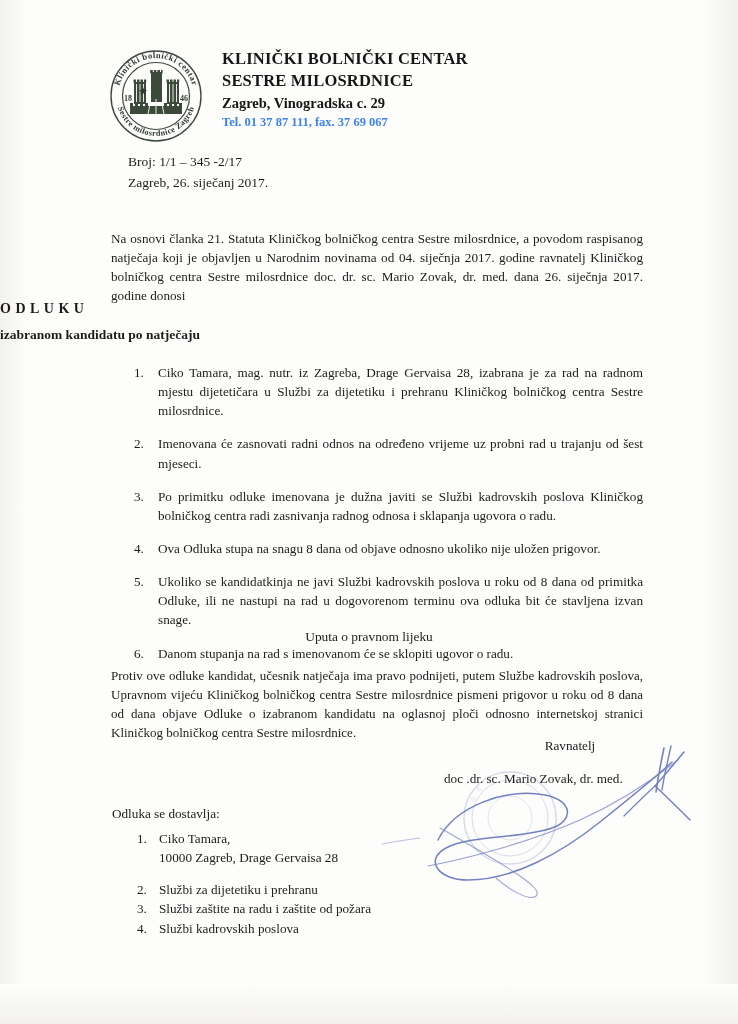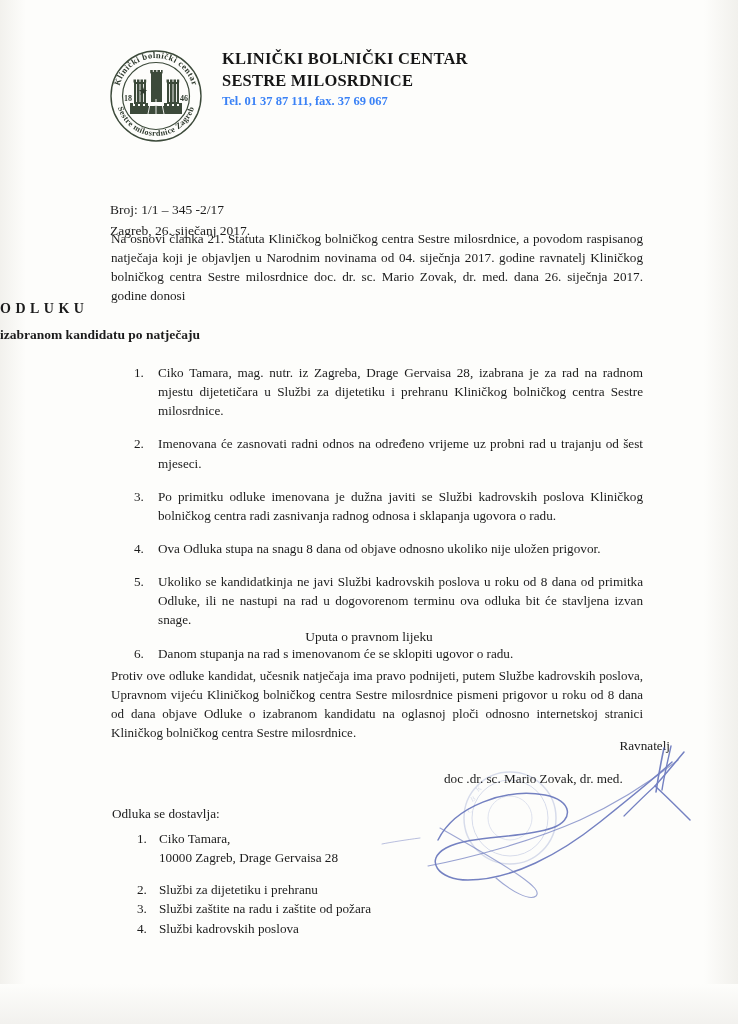--- a/index.html
+++ b/index.html
@@ -85,25 +85,24 @@
     font-size: 12.5px;
     line-height: 1.4;
     margin-top: 1px;
     color: #3b82f6;
     white-space: nowrap;
   }
 
   
   .refblock {
     position: absolute;
-    left: 110px;
+    left: 128px;
     top: 152px;
     font-size: 13.5px;
     line-height: 1.55;
-    margin-top: 48px;
   }
   .refblock div { white-space: nowrap; }
 
   
   .intro {
     position: absolute;
     left: 111px;
     top: 217px;
     width: 532px;
     font-size: 13.2px;
@@ -170,21 +169,21 @@
     line-height: 1.45;
     text-align: justify;
   }
 
   
   .sign-role {
     position: absolute;
     top: 738px;
     left: 470px;
     width: 200px;
-    text-align: right;
+    text-align: center;
     font-size: 13.2px;
   }
   .sign-name {
     position: absolute;
     top: 771px;
     left: 444px;
     font-size: 13.2px;
     white-space: nowrap;
   }
   .stamp-layer, .signature-layer {
@@ -299,20 +298,21 @@
 
         <path d="M 39,43 L 40.1,46 L 43.2,46 L 40.7,47.9 L 41.7,51 L 39,49.1 L 36.3,51 L 37.3,47.9 L 34.8,46 L 37.9,46 Z" fill="#2f3a2e"></path>
 
         <path d="M 70,42 A 5.5,5.5 0 1 0 70,53 A 4.2,4.2 0 1 1 70,42 Z" fill="#2f3a2e"></path>
       </svg>
     </div>
 
     <div class="org-block">
       <div class="org-line1">KLINIČKI BOLNIČKI CENTAR</div>
       <div class="org-line2">SESTRE MILOSRDNICE</div>
+      <div class="org-line3">Zagreb, Vinogradska c. 29</div>
       <div class="org-line4">Tel. 01 37 87 111, fax. 37 69 067</div>
     </div>
   </div>
 
   <div class="refblock">
     <div>Broj: 1/1 – 345 -2/17</div>
     <div>Zagreb, 26. siječanj 2017.</div>
   </div>
 
   <div class="intro">Na osnovi članka 21. Statuta Kliničkog bolničkog centra Sestre milosrdnice, a povodom raspisanog natječaja koji je objavljen u Narodnim novinama od 04. siječnja 2017. godine ravnatelj Kliničkog bolničkog centra Sestre milosrdnice doc. dr. sc. Mario Zovak, dr. med. dana 26. siječnja 2017. godine donosi</div>

